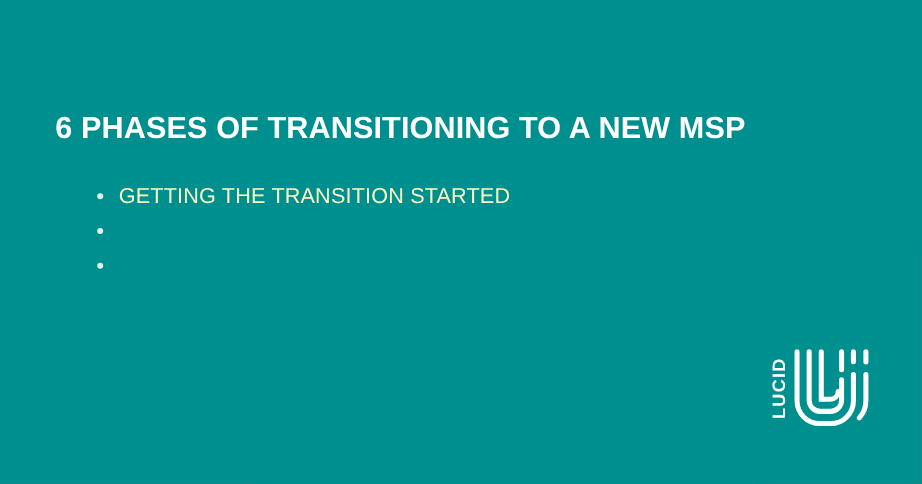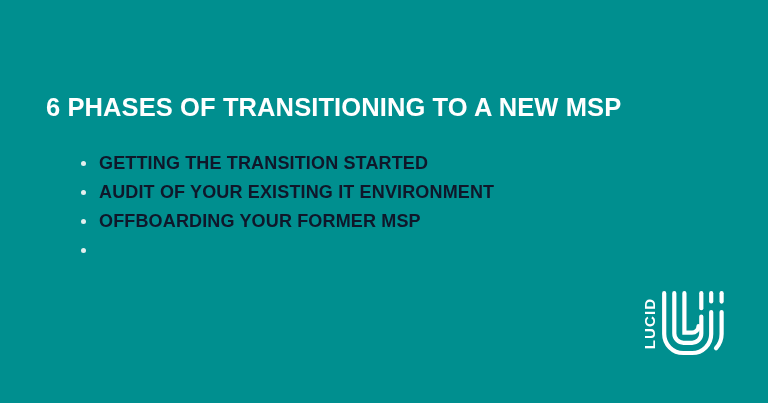--- a/index.html
+++ b/index.html
@@ -56,23 +56,23 @@
     left: 3px;
     top: 50%;
     width: 5px;
     height: 5px;
     margin-top: -2.5px;
     border-radius: 50%;
     background: #e3efee;
   }
   .phase-label {
     font-size: 18px;
-    font-weight: 700;
+    font-weight: 400;
     letter-spacing: 0.15px;
-    color: #0f172a;
+    color: #fef9c3;
     white-space: nowrap;
     text-transform: uppercase;
   }
 
   
   .logo {
     position: absolute;
     left: 641px;
     top: 288px;
     width: 90px;
@@ -122,27 +122,22 @@
   <ul class="phase-list">
 
     <li class="phase-item">
       <span class="phase-bullet"></span>
       <span class="phase-label">GETTING THE TRANSITION STARTED</span>
     </li>
 
 
     <li class="phase-item">
       <span class="phase-bullet"></span>
-      <span class="phase-label">AUDIT OF YOUR EXISTING IT ENVIRONMENT</span>
     </li>
 
-    <li class="phase-item">
-      <span class="phase-bullet"></span>
-      <span class="phase-label">OFFBOARDING YOUR FORMER MSP</span>
-    </li>
 
     <li class="phase-item">
       <span class="phase-bullet"></span>
     </li>
 
 
   </ul>
 
   <div class="logo">
     <div class="logo-wordmark">

